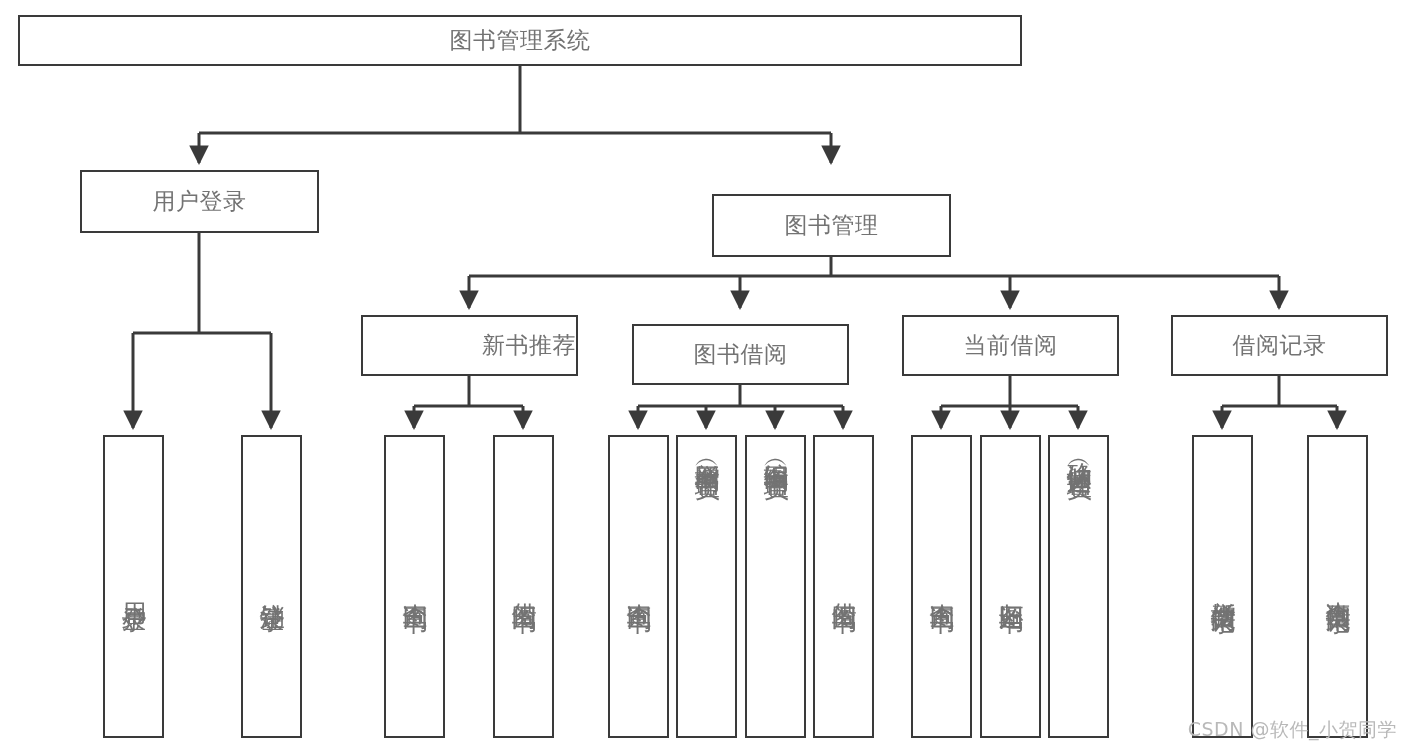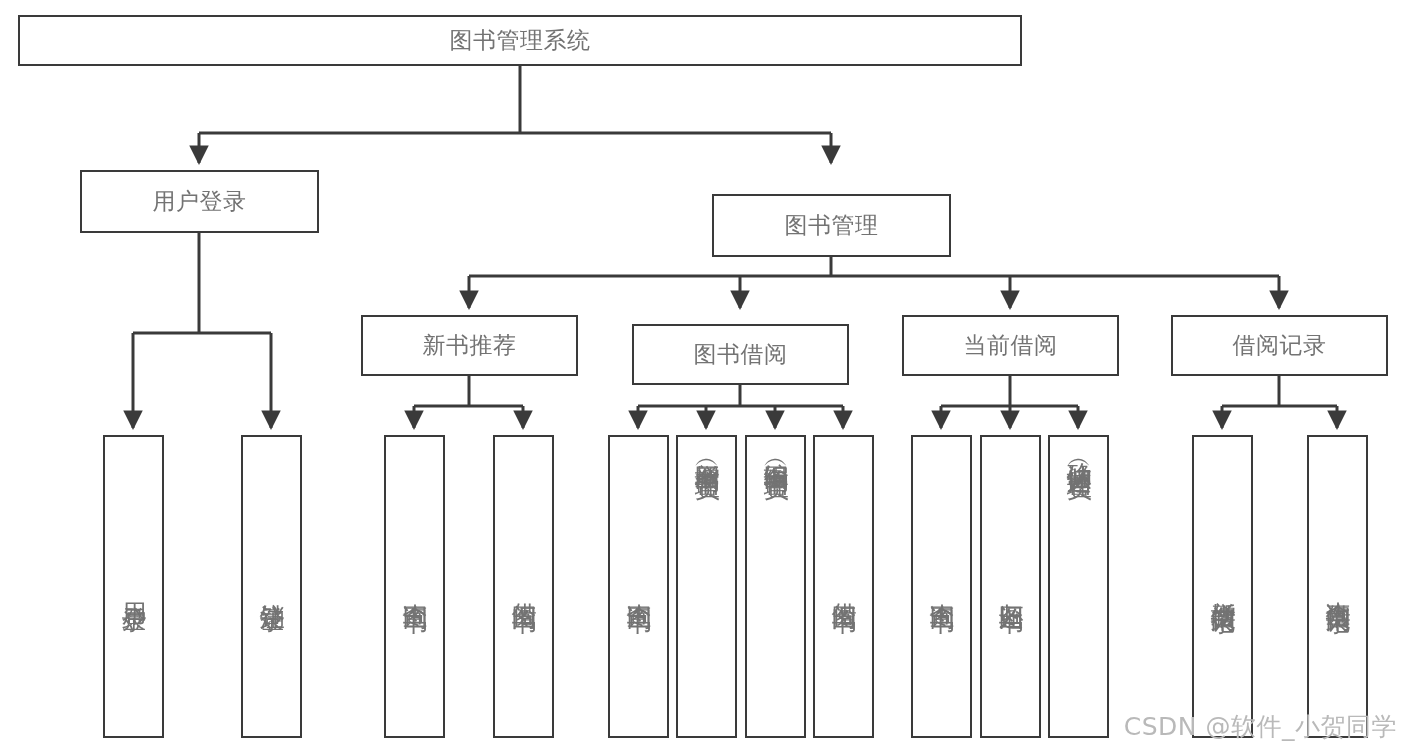--- a/index.html
+++ b/index.html
@@ -63,21 +63,21 @@
     white-space: nowrap;
   }
   .node.vertical.centered {
     align-items: center;
     padding-top: 0;
   }
   .watermark {
     position: absolute;
     right: 8px;
     bottom: 4px;
-    font-size: 25px;
+    font-size: 19px;
     color: #b9b9b9;
     white-space: nowrap;
     letter-spacing: 0.5px;
   }
 </style>
 </head>
 <body>
 
 <div id="diagram-root">
 
@@ -135,21 +135,21 @@
     <span class="label">图书管理系统</span>
   </div>
 
   <div class="node horizontal" style="left:80px; top:170px; width:239px; height:63px;">
     <span class="label">用户登录</span>
   </div>
   <div class="node horizontal" style="left:712px; top:170px; width:239px; height:63px;margin-top:24px;">
     <span class="label">图书管理</span>
   </div>
 
-  <div class="node horizontal" style="left:361px; top:315px; width:217px; height:61px;">
+  <div class="node horizontal" style="left:361px; top:315px; width:217px; height:61px;justify-content:flex-end;">
     <span class="label">新书推荐</span>
   </div>
   <div class="node horizontal" style="left:632px; top:324px; width:217px; height:61px;">
     <span class="label">图书借阅</span>
   </div>
   <div class="node horizontal" style="left:1171px; top:315px; width:217px; height:61px;">
     <span class="label">借阅记录</span>
   </div>
   <div class="node horizontal" style="left:902px; top:315px; width:217px; height:61px;">
     <span class="label">当前借阅</span>

